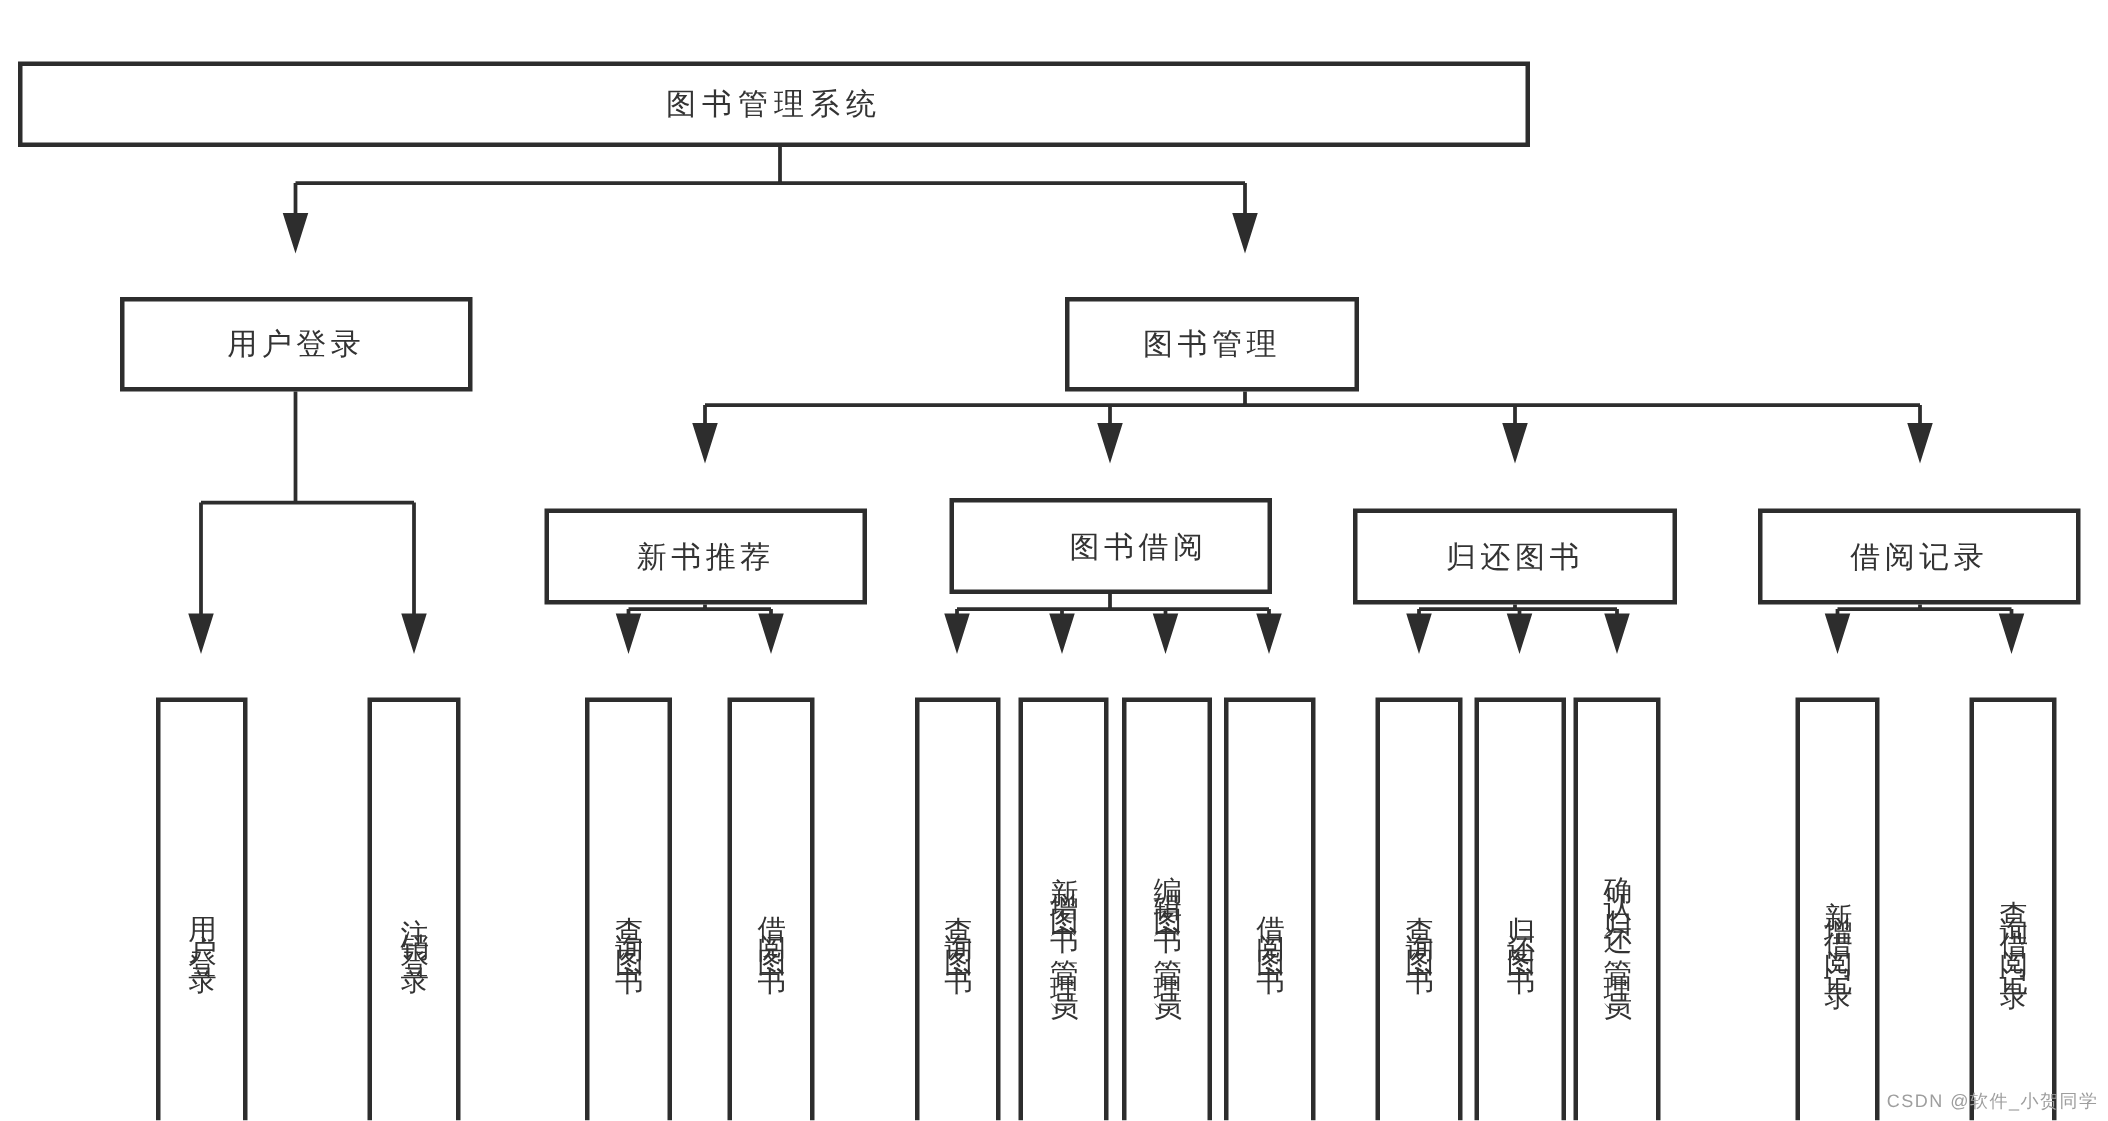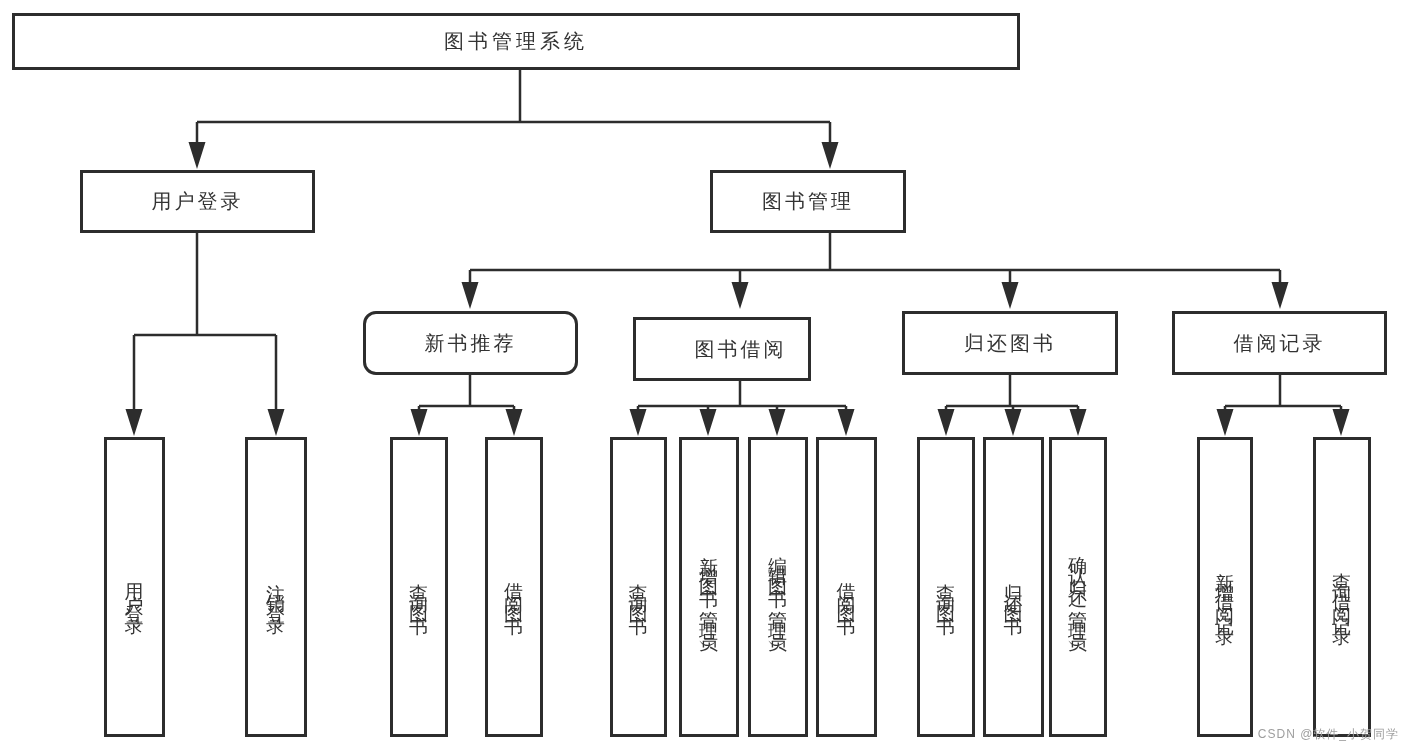--- a/index.html
+++ b/index.html
@@ -14,37 +14,38 @@
   .node {
     position:absolute;
     box-sizing:border-box;
     background:#ffffff;
     border:3px solid #2d2d2d;
     color:#333333;
     display:flex;
     align-items:center;
     justify-content:center;
     z-index:1;
+    margin-top:28px;
   }
   .h-node { font-size:20px; letter-spacing:3px; }
   .root-node { font-size:20px; letter-spacing:4px; }
   .v-node {
     writing-mode:vertical-rl;
     text-orientation:mixed;
     font-size:19px;
     letter-spacing:11px;
     line-height:1;
     padding-top:6px;
   }
   
   .n-root   { left:12px;  top:13px;  width:1008px; height:57px; }
   .n-ulogin { left:80px;  top:170px; width:235px;  height:63px; }
   .n-bmgmt  { left:710px; top:170px; width:196px;  height:63px; }
-  .n-newb   { left:363px; top:311px; width:215px;  height:64px;border-radius:13px; }
-  .n-bborrow{ left:633px; top:317px; width:178px;  height:64px;padding-left:37px; }
+  .n-newb   { left:363px; top:311px; width:215px;  height:64px; }
+  .n-bborrow{ left:633px; top:304px; width:215px;  height:64px;padding-left:37px; }
   .n-cborrow{ left:902px; top:311px; width:216px;  height:64px; }
   .n-brec   { left:1172px;top:311px; width:215px;  height:64px; }
   .leaf { top:437px; height:300px; }
   .l-login    { left:104px;  width:61px; }
   .l-logout   { left:245px;  width:62px; }
   .l-nbquery  { left:390px;  width:58px; }
   .l-nbborrow { left:485px;  width:58px; }
   .l-bbquery  { left:610px;  width:57px; }
   .l-bbadd    { left:679px;  width:60px; }
   .l-bbedit   { left:748px;  width:60px; }

